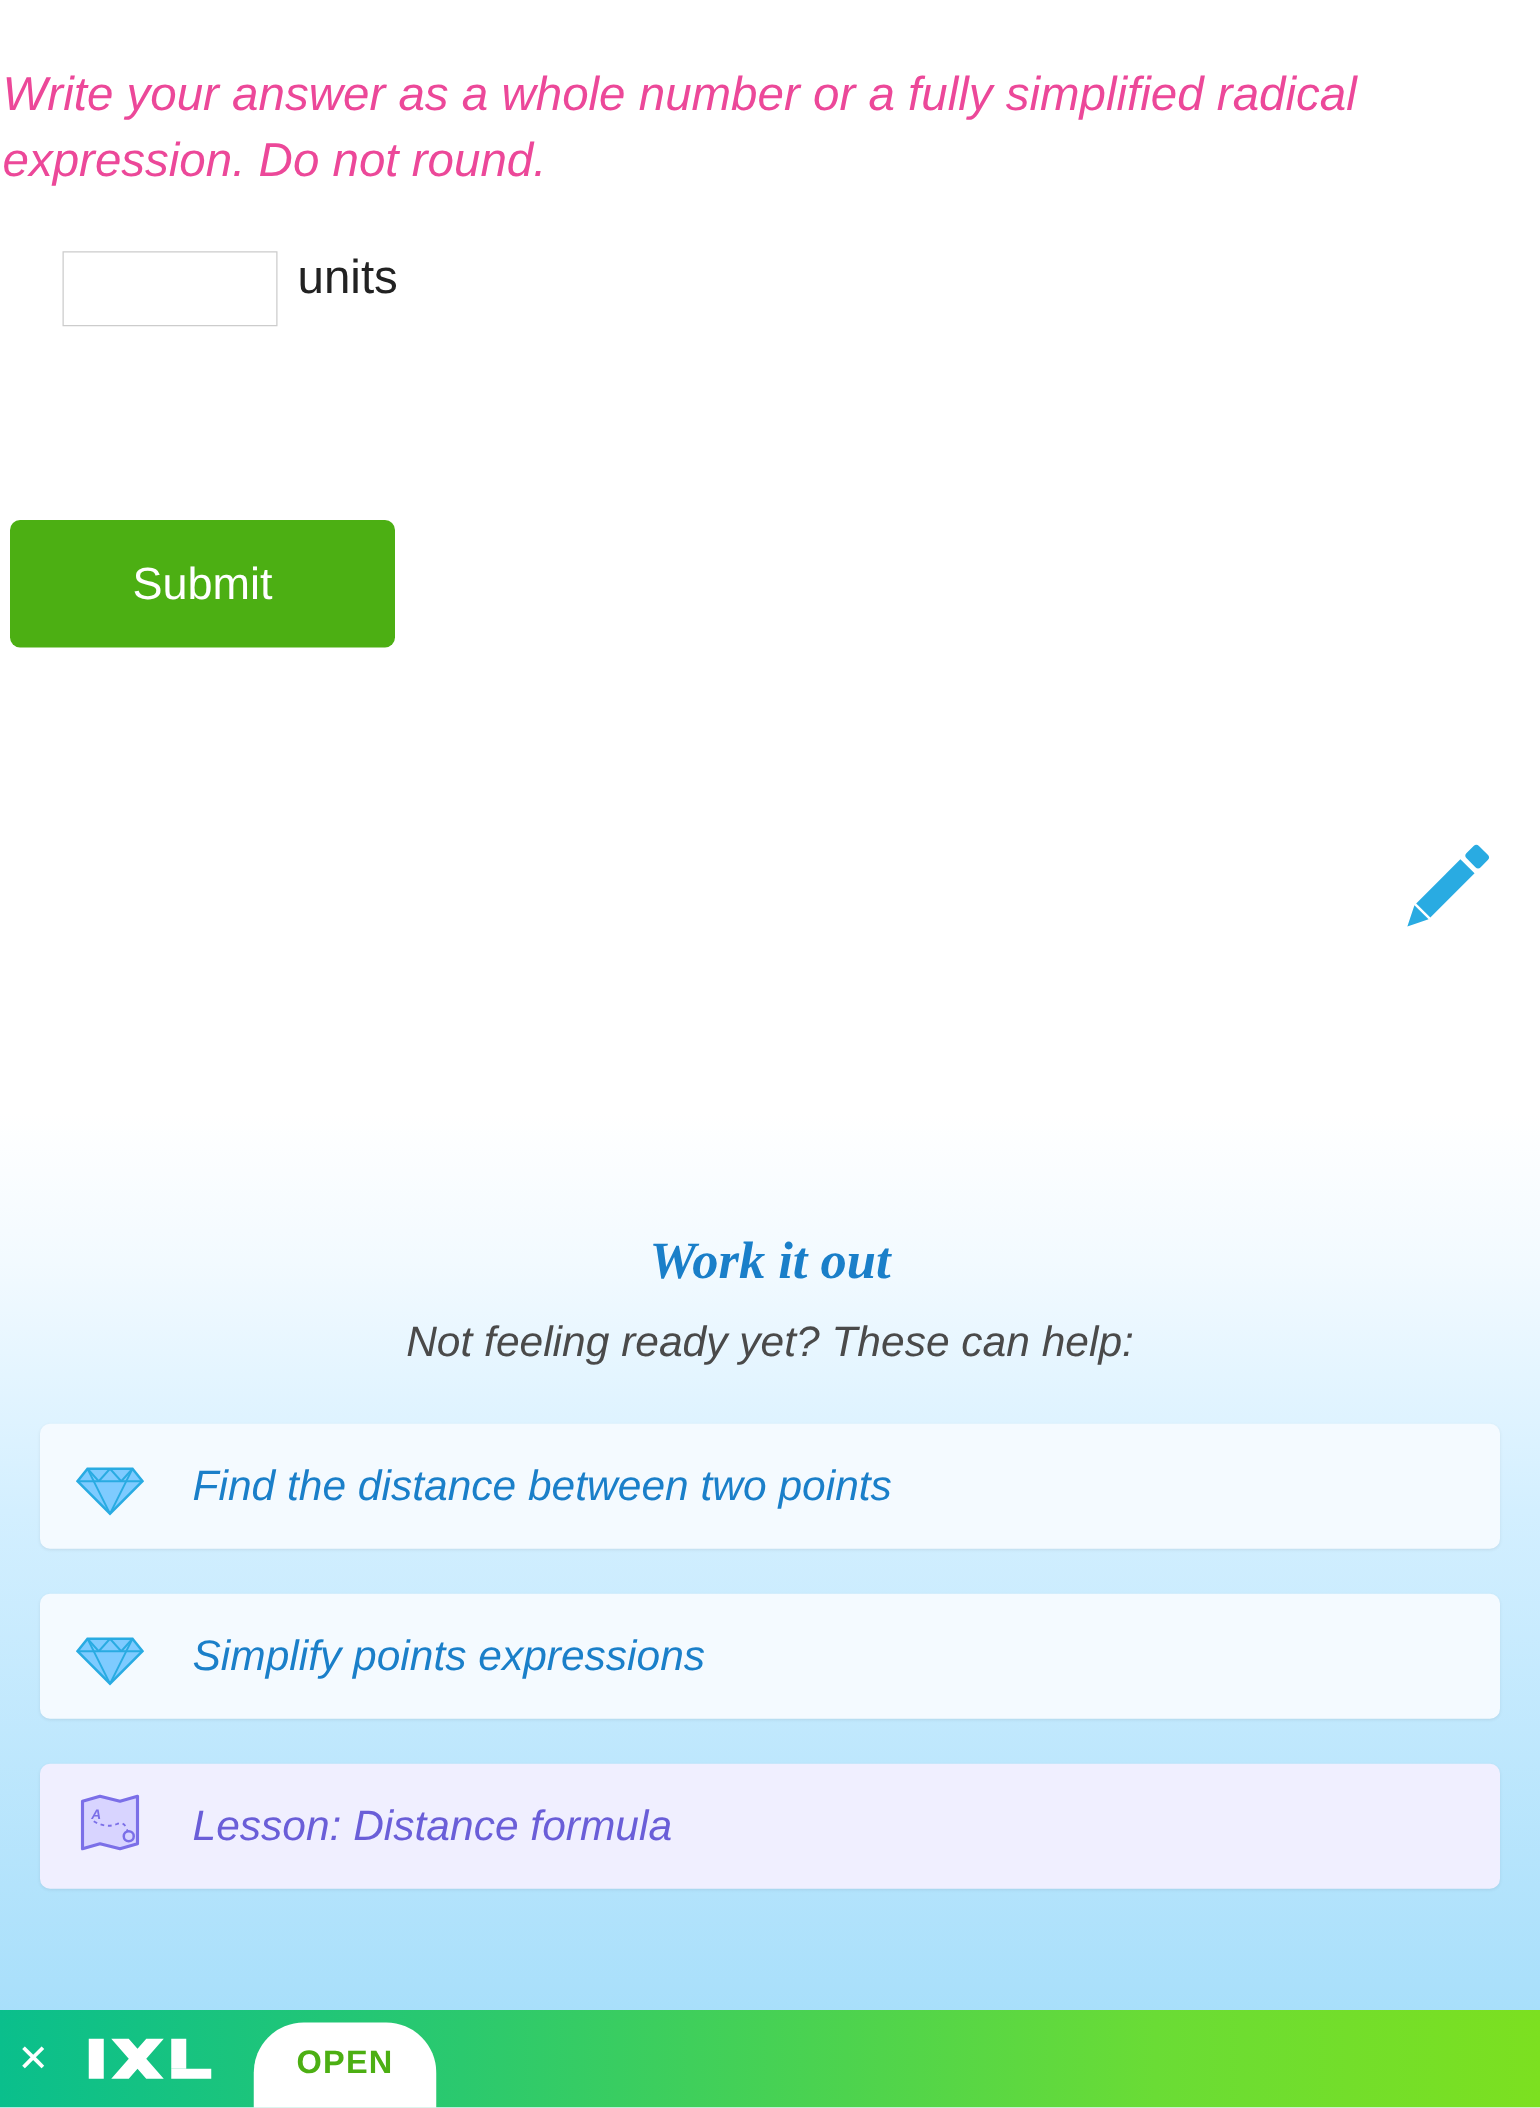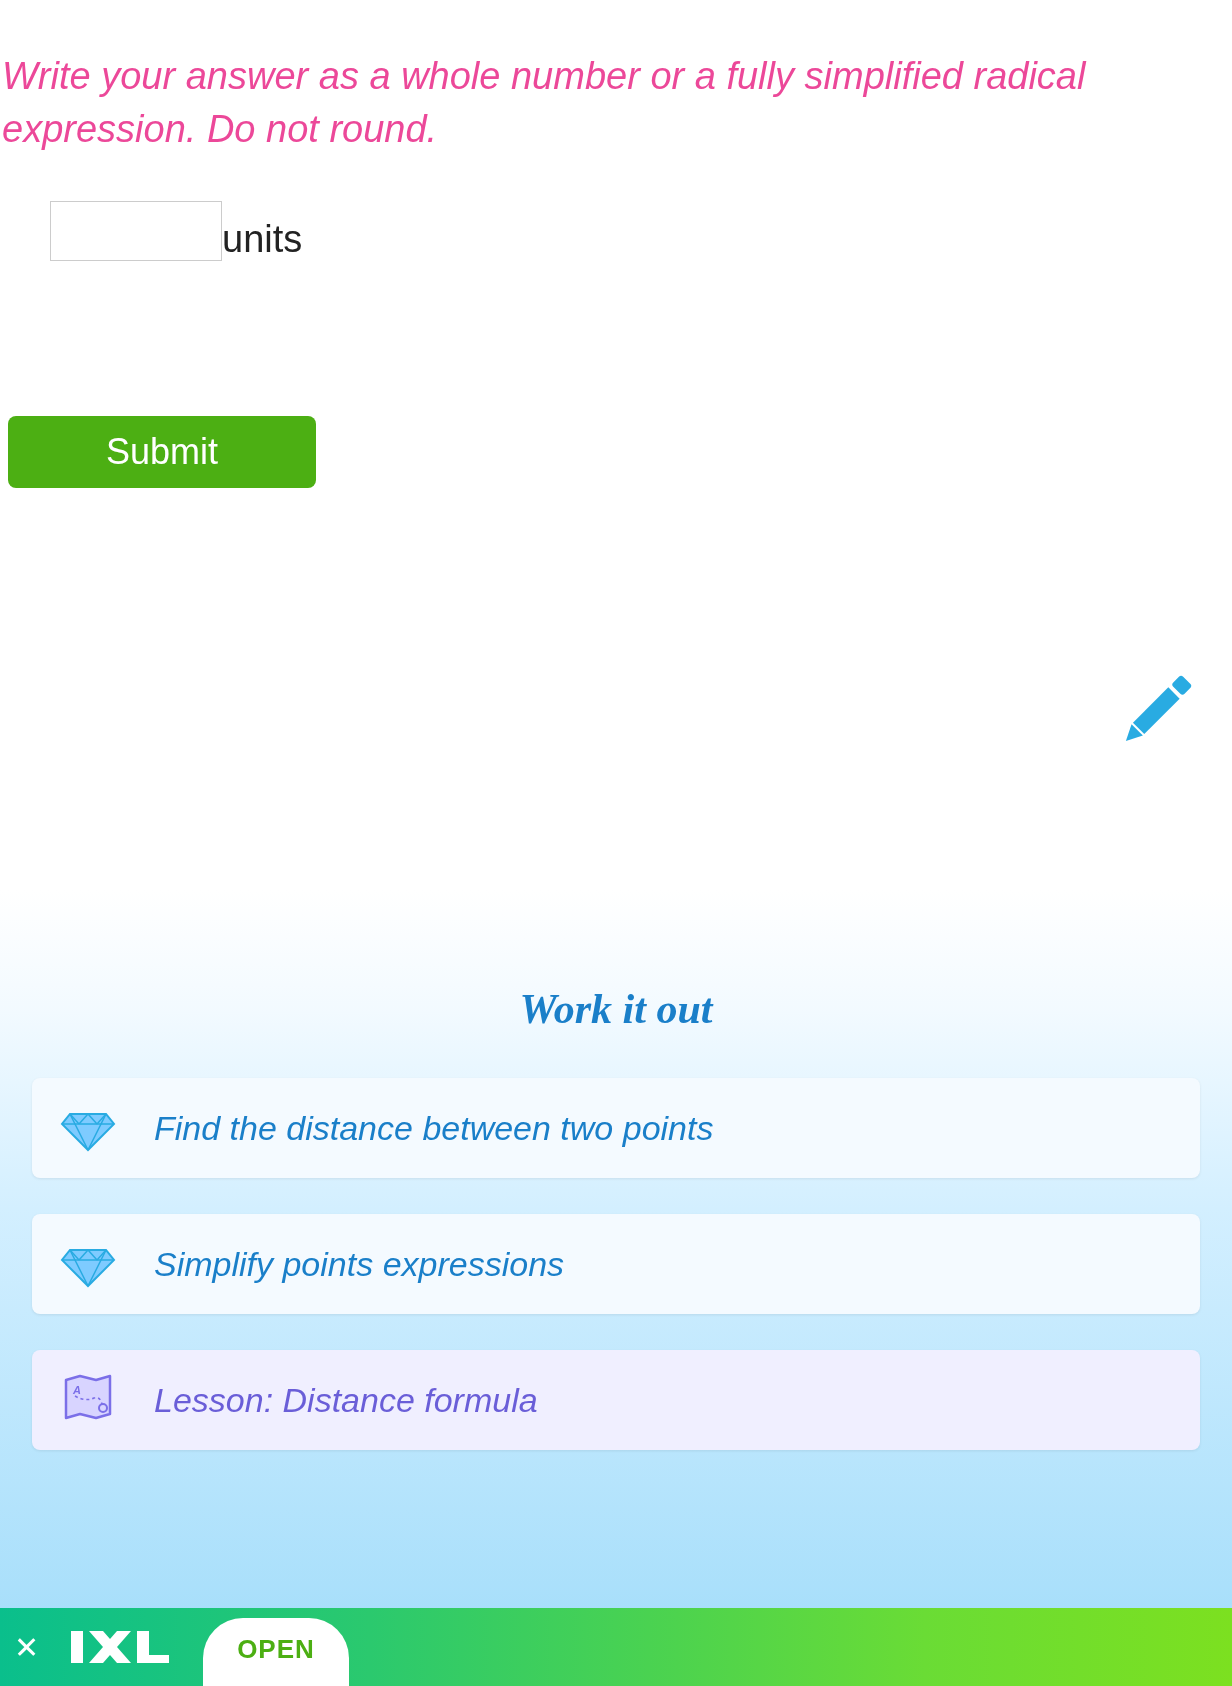--- a/index.html
+++ b/index.html
@@ -17,38 +17,39 @@
     }
     .instruction {
       font-style: italic;
       font-size: 38px;
       line-height: 1.4;
       color: #ec4899;
       padding: 50px 10px 0 2px;
     }
     .answer-row {
       display: flex;
-      align-items: flex-end;
+      align-items: flex-start;
+      gap: 16px;
       margin: 45px 0 0 50px;
     }
     .answer-input {
       width: 172px;
       height: 60px;
       border: 1px solid #ccc;
       font-size: 28px;
       padding: 0 8px;
     }
     .units-label {
       font-size: 38px;
       color: #222;
     }
     .submit-btn {
       margin: 155px 0 0 8px;
       width: 308px;
-      height: 72px;
+      height: 102px;
       background: #4caf13;
       color: white;
       border: none;
       border-radius: 8px;
       font-size: 36px;
       cursor: pointer;
     }
     .pencil-icon {
       position: absolute;
       right: 25px;
@@ -171,20 +172,21 @@
     <g transform="rotate(45 50 50)">
       <rect x="42" y="8" width="16" height="14" rx="3" fill="#29abe2"></rect>
       <rect x="42" y="26" width="16" height="50" fill="#29abe2"></rect>
       <polygon points="42,78 58,78 50,94" fill="#29abe2"></polygon>
     </g>
   </svg>
 </div>
 
 <div class="help-section">
   <div class="work-title">Work it out</div>
+  <div class="help-subtitle">Not feeling ready yet? These can help:</div>
 
   <div class="help-cards">
 
     <div class="help-card">
       <span class="diamond-icon">
         <svg width="56" height="56" viewBox="0 0 56 56">
           <polygon points="10,16 46,16 54,26 28,52 2,26" fill="#7ecbff" stroke="#29abe2" stroke-width="2"></polygon>
           <line x1="10" y1="16" x2="28" y2="52" stroke="#29abe2" stroke-width="1.5"></line>
           <line x1="46" y1="16" x2="28" y2="52" stroke="#29abe2" stroke-width="1.5"></line>
           <line x1="2" y1="26" x2="54" y2="26" stroke="#29abe2" stroke-width="1.5"></line>

